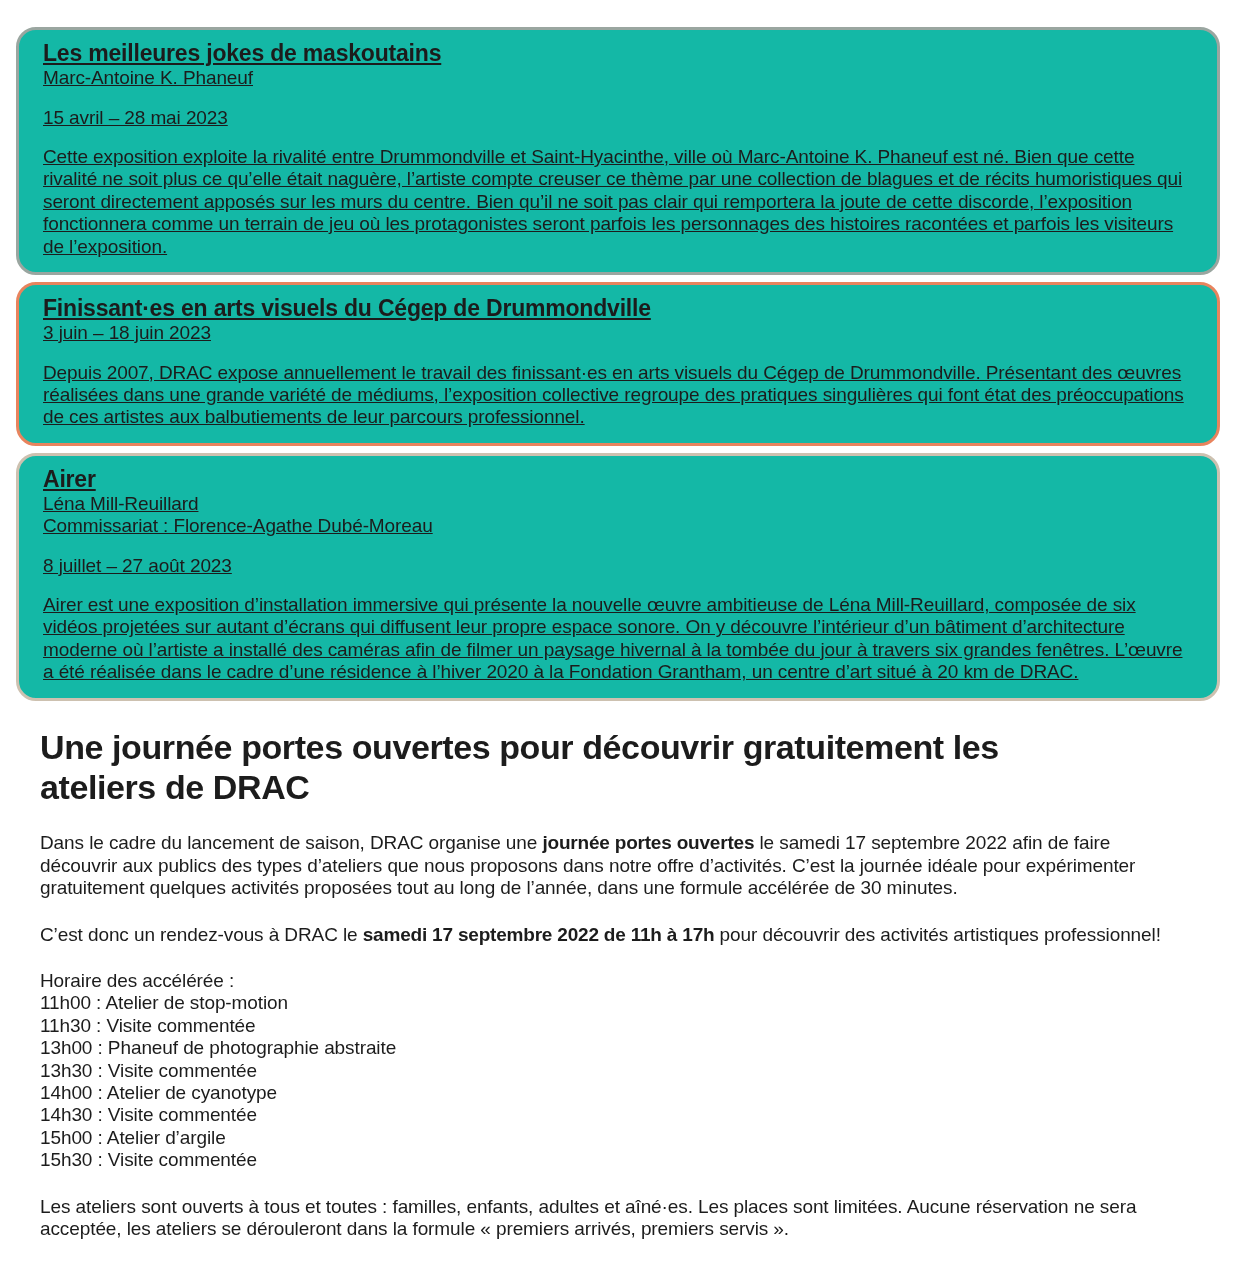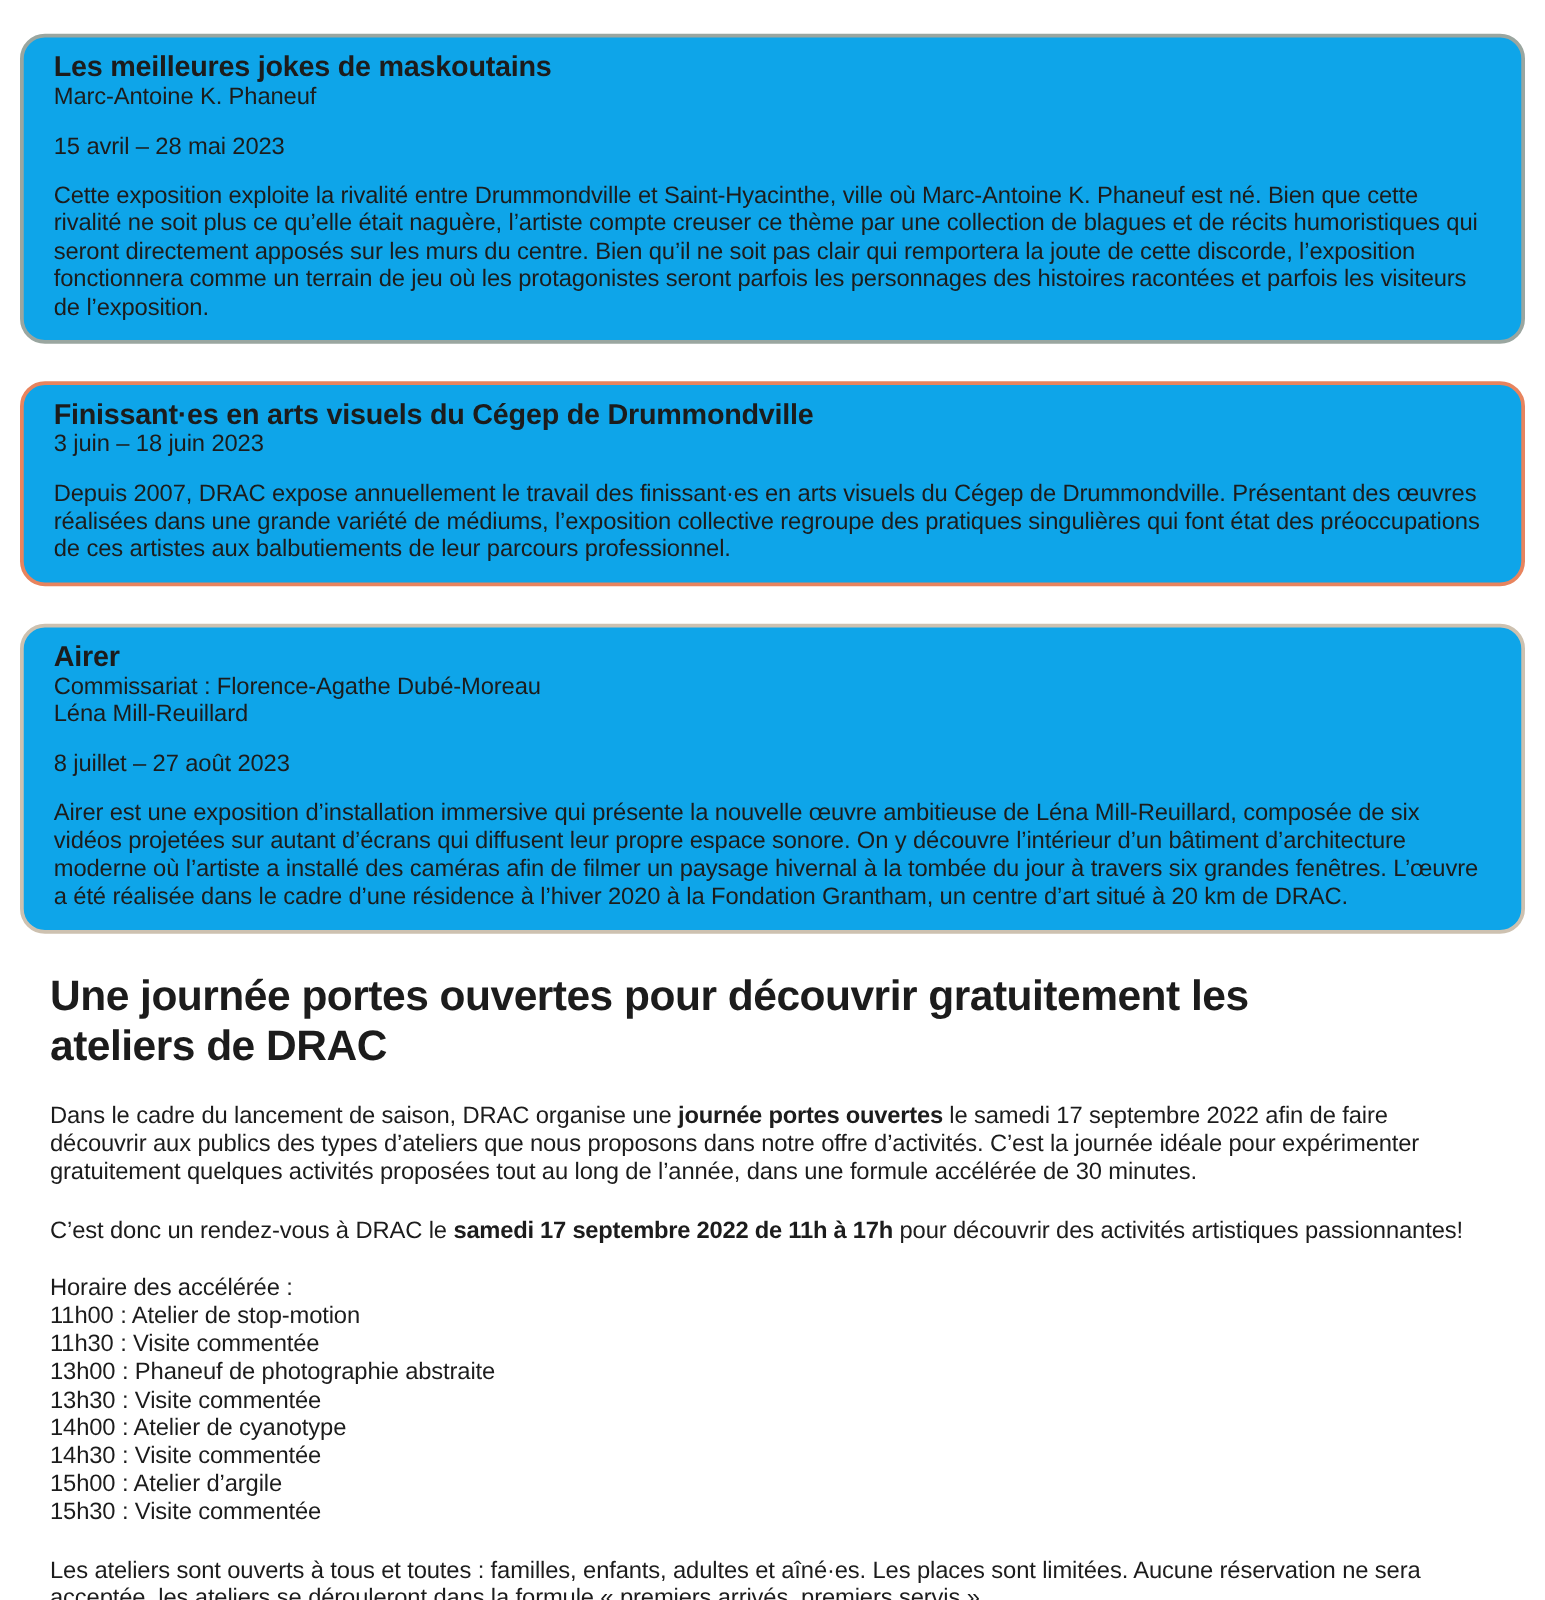--- a/index.html
+++ b/index.html
@@ -14,22 +14,23 @@
     font-family: "Liberation Sans", "DejaVu Sans", sans-serif;
     font-size: 19px;
     line-height: 1.18;
     letter-spacing: -0.1px;
   }
   .cards { padding: 27px 16px 0 16px; }
   .card {
     border: 3px solid #999999;
     border-radius: 20px;
     padding: 10px 24px 14px 24px;
-    margin-bottom: 30px;
-    background: #0ea5e9;
+    margin-bottom: 7px;
+    background: #14b8a6;
+    text-decoration: underline;
   }
   .card-title {
     margin: 0;
     font-size: 23px;
     line-height: 1.18;
     font-weight: 700;
     letter-spacing: -0.2px;
   }
   .card-line { margin: 0; }
   .spaced { margin-top: 17px; }
@@ -63,35 +64,35 @@
     </article>
 
     <article class="card" style="border-color: rgb(232, 132, 94);">
       <h2 class="card-title">Finissant·es en arts visuels du Cégep de Drummondville</h2>
       <p class="card-line">3 juin – 18 juin 2023</p>
       <p class="card-desc">Depuis 2007, DRAC expose annuellement le travail des finissant·es en arts visuels du Cégep de Drummondville. Présentant des œuvres réalisées dans une grande variété de médiums, l’exposition collective regroupe des pratiques singulières qui font état des préoccupations de ces artistes aux balbutiements de leur parcours professionnel.</p>
     </article>
 
     <article class="card" style="border-color: rgb(205, 193, 176);">
       <h2 class="card-title">Airer</h2>
+      <p class="card-line">Léna Mill-Reuillard</p>
       <p class="card-line">Commissariat : Florence-Agathe Dubé-Moreau</p>
-      <p class="card-line">Léna Mill-Reuillard</p>
       <p class="card-line spaced">8 juillet – 27 août 2023</p>
       <p class="card-desc">Airer est une exposition d’installation immersive qui présente la nouvelle œuvre ambitieuse de Léna Mill-Reuillard, composée de six vidéos projetées sur autant d’écrans qui diffusent leur propre espace sonore. On y découvre l’intérieur d’un bâtiment d’architecture moderne où l’artiste a installé des caméras afin de filmer un paysage hivernal à la tombée du jour à travers six grandes fenêtres. L’œuvre a été réalisée dans le cadre d’une résidence à l’hiver 2020 à la Fondation Grantham, un centre d’art situé à 20 km de DRAC.</p>
     </article>
 
   </section>
 
   <section class="open-day">
 
     <h1 class="open-day-heading">Une journée portes ouvertes pour découvrir gratuitement les ateliers de DRAC</h1>
 
     <p class="body-p"><span>Dans le cadre du lancement de saison, DRAC organise une </span><strong>journée portes ouvertes</strong><span> le samedi 17 septembre 2022 afin de faire découvrir aux publics des types d’ateliers que nous proposons dans notre offre d’activités. C’est la journée idéale pour expérimenter gratuitement quelques activités proposées tout au long de l’année, dans une formule accélérée de 30 minutes.</span></p>
 
-    <p class="body-p"><span>C’est donc un rendez-vous à DRAC le </span><strong>samedi 17 septembre 2022 de 11h à 17h</strong><span> pour découvrir des activités artistiques passionnantes!</span></p>
+    <p class="body-p"><span>C’est donc un rendez-vous à DRAC le </span><strong>samedi 17 septembre 2022 de 11h à 17h</strong><span> pour découvrir des activités artistiques professionnel!</span></p>
 
     <div class="schedule">
       <p class="sched-line">Horaire des accélérée :</p>
       <p class="sched-line">11h00 : Atelier de stop-motion</p>
       <p class="sched-line">11h30 : Visite commentée</p>
       <p class="sched-line">13h00 : Phaneuf de photographie abstraite</p>
       <p class="sched-line">13h30 : Visite commentée</p>
       <p class="sched-line">14h00 : Atelier de cyanotype</p>
       <p class="sched-line">14h30 : Visite commentée</p>
       <p class="sched-line">15h00 : Atelier d’argile</p>

